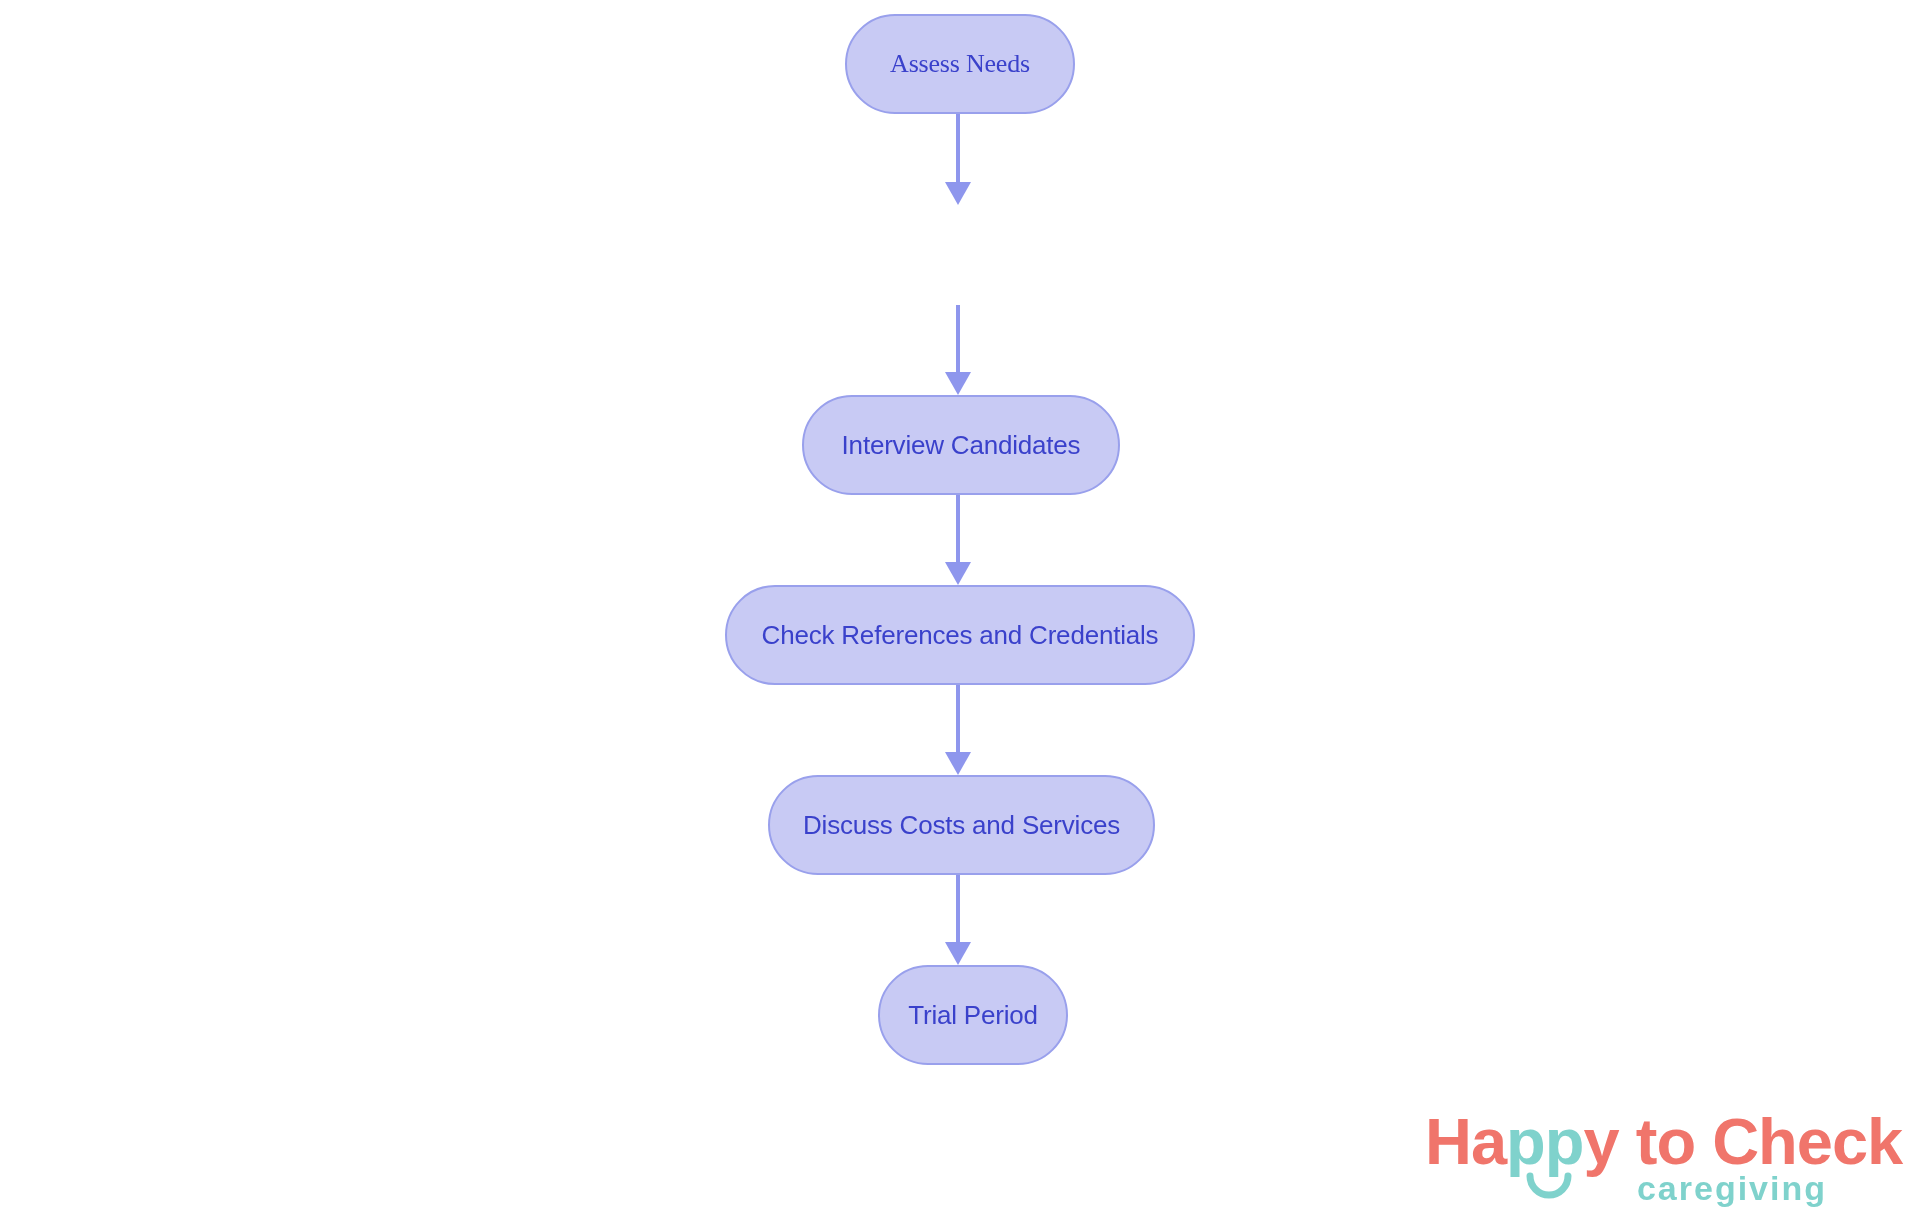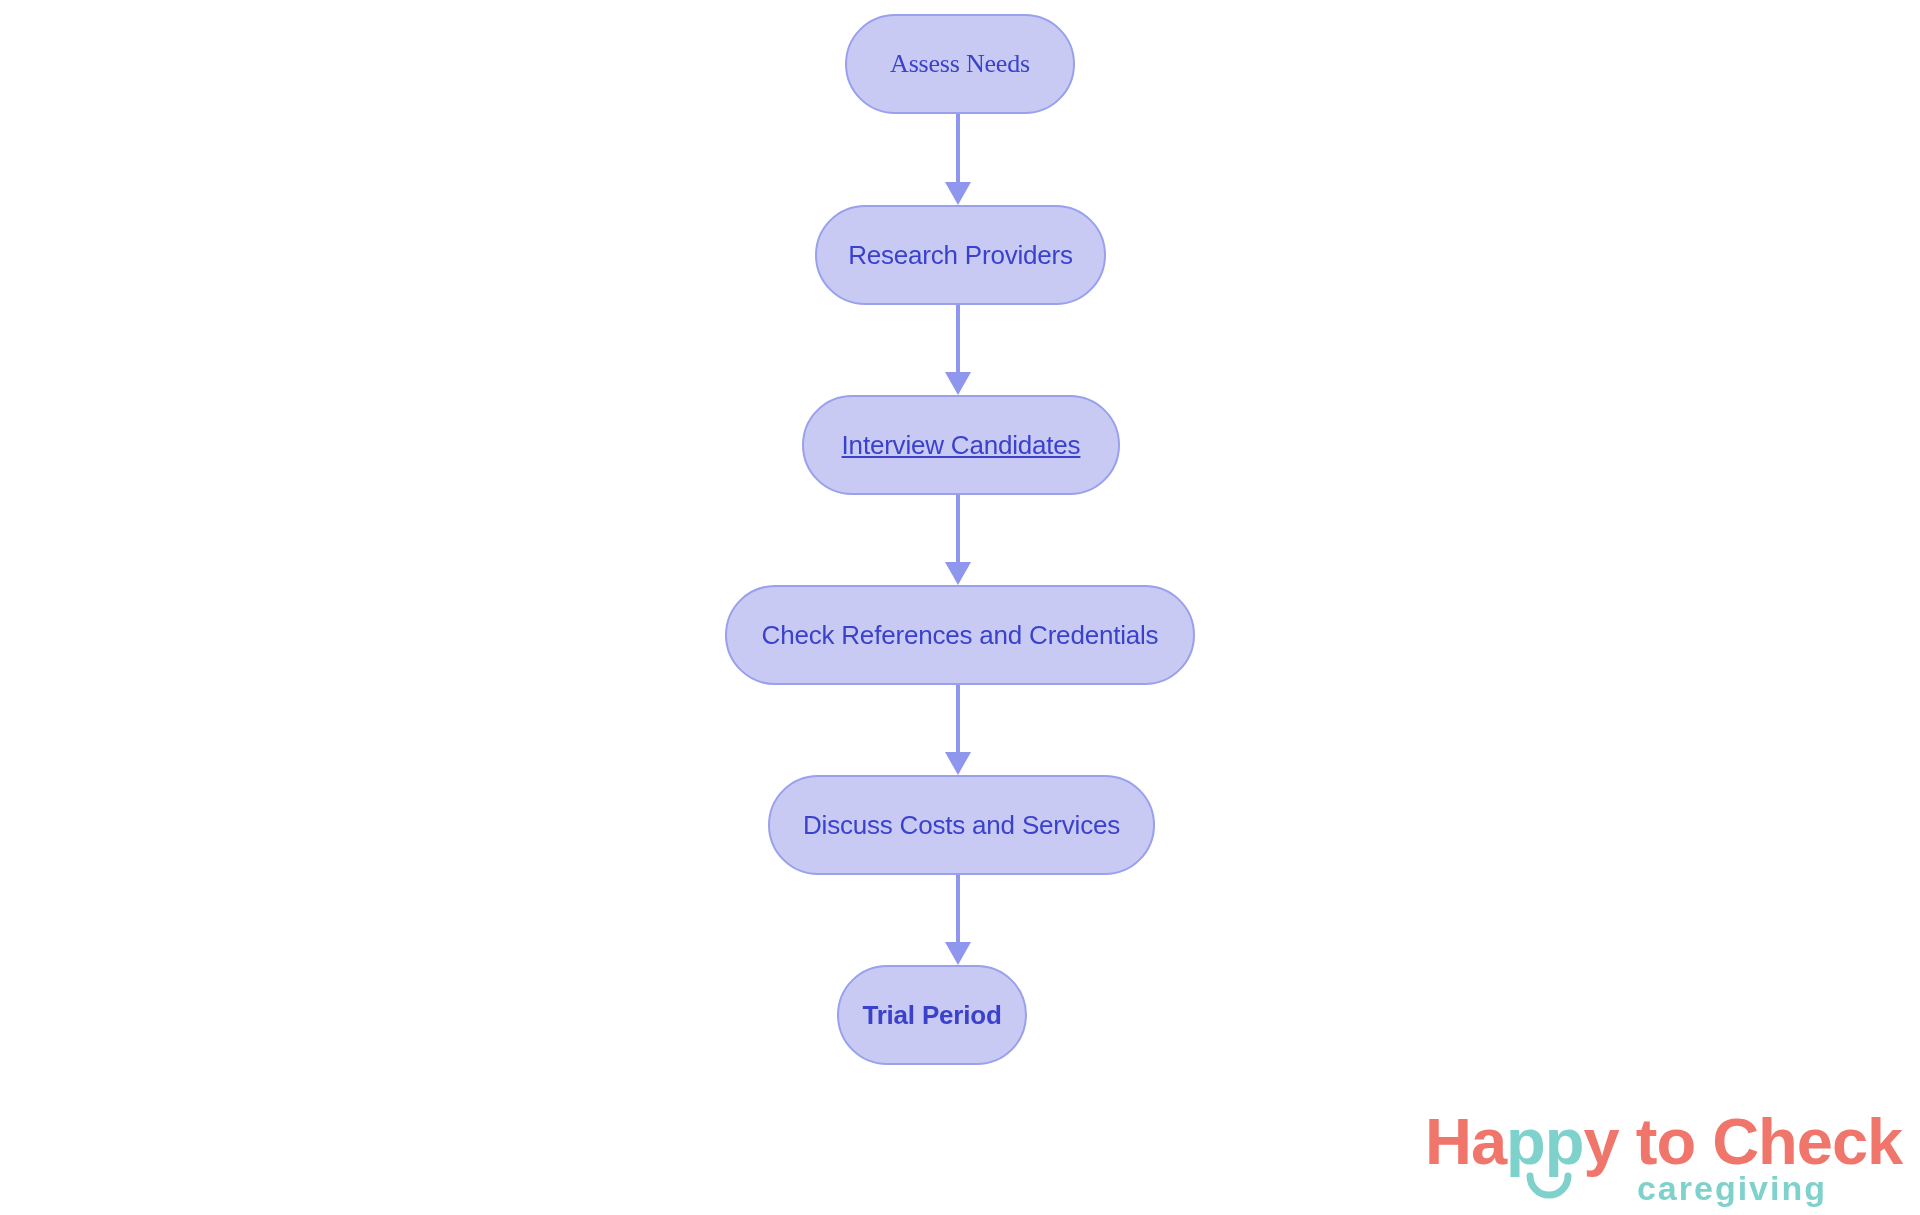--- a/index.html
+++ b/index.html
@@ -26,24 +26,24 @@
     font-size: 26px;
     letter-spacing: -0.2px;
     display: flex;
     align-items: center;
     justify-content: center;
     white-space: nowrap;
     text-align: center;
   }
   .n1 { left: 845px; top: 14px;  width: 230px; font-family: Liberation Serif, serif; }
   .n2 { left: 815px; top: 205px; width: 291px; }
-  .n3 { left: 802px; top: 395px; width: 318px; text-decoration: underline; }
+  .n3 { left: 802px; top: 395px; width: 318px; }
   .n4 { left: 725px; top: 585px; width: 470px; }
   .n5 { left: 768px; top: 775px; width: 387px; text-align: center; }
-  .n6 { left: 837px; top: 965px; width: 190px; font-weight: bold; }
+  .n6 { left: 878px; top: 965px; width: 190px; }
 
   
   .arrow { position: absolute; width: 26px; }
   .a1 { left: 945px; top: 114px; height: 91px; }
   .a2 { left: 945px; top: 305px; height: 90px; }
   .a3 { left: 945px; top: 495px; height: 90px; }
   .a4 { left: 945px; top: 685px; height: 90px; }
   .a5 { left: 945px; top: 875px; height: 90px; }
   .arrow-line {
     position: absolute;
@@ -91,21 +91,20 @@
     color: var(--logo-teal, #7fd2cc);
     white-space: nowrap;
   }
 </style>
 </head>
 <body>
 
 <div class="canvas">
 
   <div class="node n1">Assess Needs</div>
-  <div class="node n2">Research Providers</div>
   <div class="node n3">Interview Candidates</div>
   <div class="node n4">Check References and Credentials</div>
   <div class="node n5">Discuss Costs and Services</div>
   <div class="node n6">Trial Period</div>
 
   <div class="arrow a1">
     <div class="arrow-line"></div>
     <div class="arrow-head"></div>
   </div>
   <div class="arrow a2">

